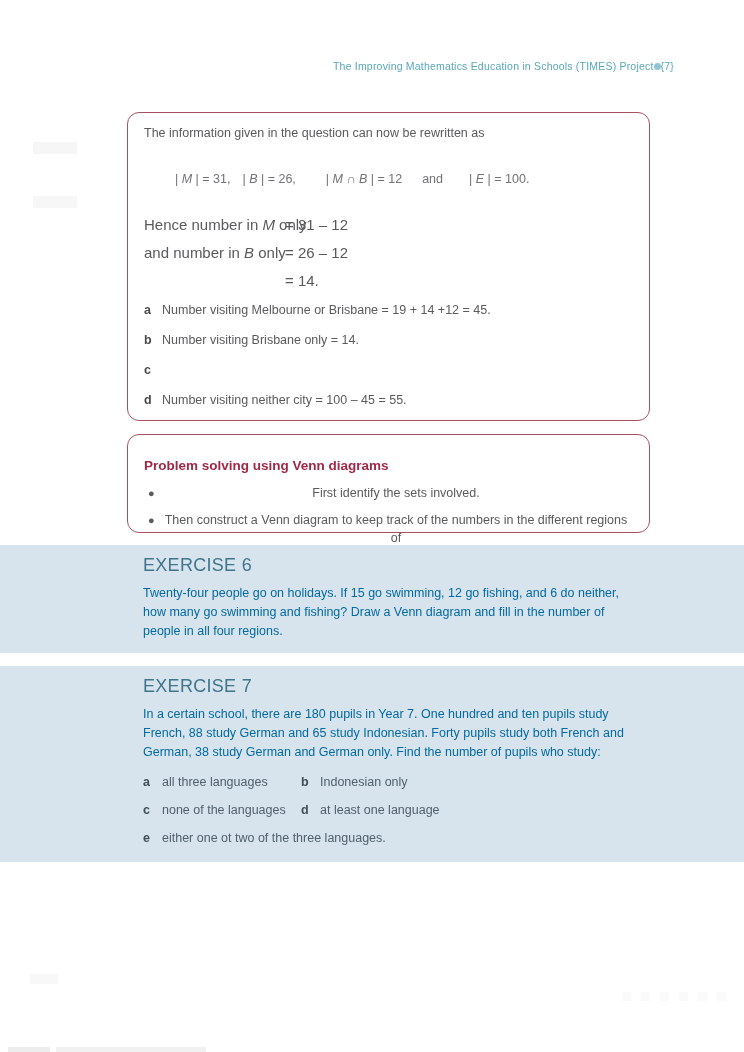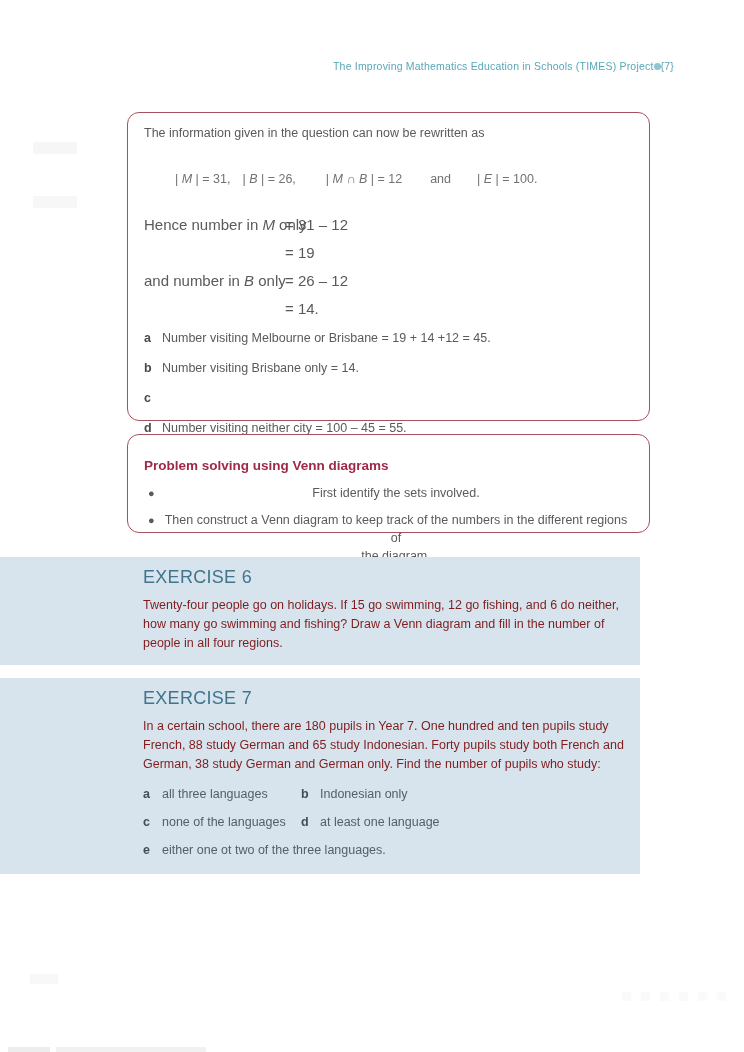--- a/index.html
+++ b/index.html
@@ -22,40 +22,40 @@
     border:1.5px solid #a85060;border-radius:12px;background:#ffffff;
   }
   .box-answers{top:112px;height:309px;padding:11px 16px 0 16px;}
   .box-summary{top:434px;height:99px;padding:20px 16px 0 16px;}
   .intro-line{font-size:12.5px;color:#5a5a5c;line-height:18px;}
   .math-line{
     margin:12px 0 0 17px;font-size:12.5px;color:#707274;
     white-space:pre;line-height:17px;
   }
   .math-line .it{font-style:italic;}
-  .g-a{margin-right:12px;} .g-b{margin-right:30px;} .g-c{margin-right:28px;} .g-d{margin-right:26px;}
+  .g-a{margin-right:12px;} .g-b{margin-right:30px;} .g-c{margin-right:20px;} .g-d{margin-right:26px;}
   .eq-row{display:flex;margin-top:11px;font-size:15px;color:#5a5a5c;line-height:17px;}
   .eq-label{width:141px;flex:none;white-space:nowrap;}
   .eq-label .it{font-style:italic;}
   .abc-list{margin-top:3px;}
   .abc-row{display:flex;margin-top:13px;font-size:12.5px;color:#5a5a5c;line-height:17px;}
   .abc-letter{font-weight:bold;width:18px;flex:none;color:#4a4a4c;}
   
   .summary-title{font-size:13.5px;font-weight:bold;color:#a02947;line-height:18px;margin-top:2px;}
   .bullet-row{display:flex;margin-top:9px;font-size:12.5px;color:#5a5a5c;line-height:18px;}
   .bullet-dot{width:15px;flex:none;padding-left:4px;box-sizing:border-box;font-size:11px;}
   .bullet-text{flex:1;text-align:center;}
   
-  .band{position:absolute;left:0;width:640px;background:#d7e4ee;margin-top:12px;}
+  .band{position:absolute;left:0;width:744px;background:#d7e4ee;}
   .band-ex6{top:545px;height:108px;}
   .band-ex7{top:666px;height:196px;}
   .band-inner{margin-left:143px;width:505px;}
   .ex-title{font-size:18px;color:#40758c;padding-top:10px;letter-spacing:0.3px;line-height:21px;}
   .ex-body{margin-top:8px;}
-  .ex-body-line{font-size:12.5px;color:#7f1d1d;line-height:19px;}
+  .ex-body-line{font-size:12.5px;color:#0369a1;line-height:19px;}
   .ex-items{margin-top:11px;}
   .ex-item-row{display:flex;margin-top:13px;font-size:12.5px;color:#50606c;line-height:15px;}
   .ex-col{display:flex;width:158px;flex:none;}
   .ex-col2{display:flex;flex:1;}
   .ex-letter{font-weight:bold;width:19px;flex:none;color:#3f4e58;}
   
   .artifact{position:absolute;pointer-events:none;}
   .art-1{left:33px;top:142px;width:44px;height:12px;background:#f6f6f6;}
   .art-2{left:33px;top:196px;width:44px;height:12px;background:#f7f7f7;}
   .art-3{left:30px;top:974px;width:28px;height:10px;background:#f8f8f8;}
@@ -76,24 +76,20 @@
 <div class="rbox box-answers">
   <div class="intro-line">The information given in the question can now be rewritten as</div>
 
   <div class="math-line">
     <span class="g-a"><span>| </span><span class="it">M</span><span> | = 31,</span></span><span class="g-b"><span>| </span><span class="it">B</span><span> | = 26,</span></span><span class="g-c"><span>| </span><span class="it">M</span><span> ∩ </span><span class="it">B</span><span> | = 12</span></span><span class="g-d">and</span><span><span>| </span><span class="it">E</span><span> | = 100.</span></span>
   </div>
 
   <div class="eq-row">
     <span class="eq-label"><span>Hence number in </span><span class="it">M</span><span> only</span></span>
     <span>= 31 – 12</span>
-  </div>
-  <div class="eq-row">
-    <span class="eq-label"></span>
-    <span>= 19</span>
   </div>
   <div class="eq-row">
     <span class="eq-label"><span>and number in </span><span class="it">B</span><span> only</span></span>
     <span>= 26 – 12</span>
   </div>
   <div class="eq-row">
     <span class="eq-label"></span>
     <span>= 14.</span>
   </div>
 

